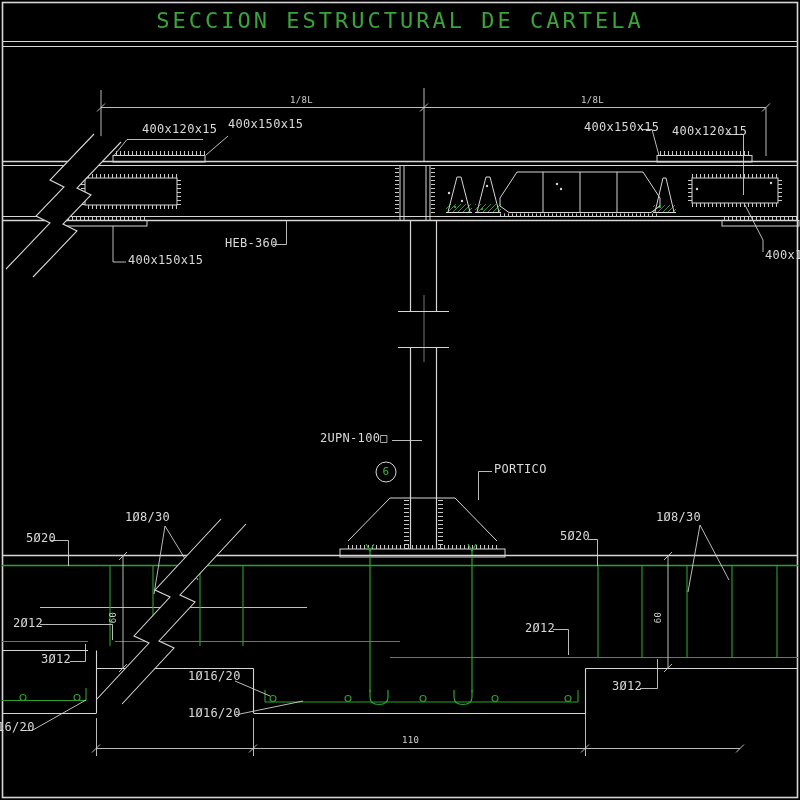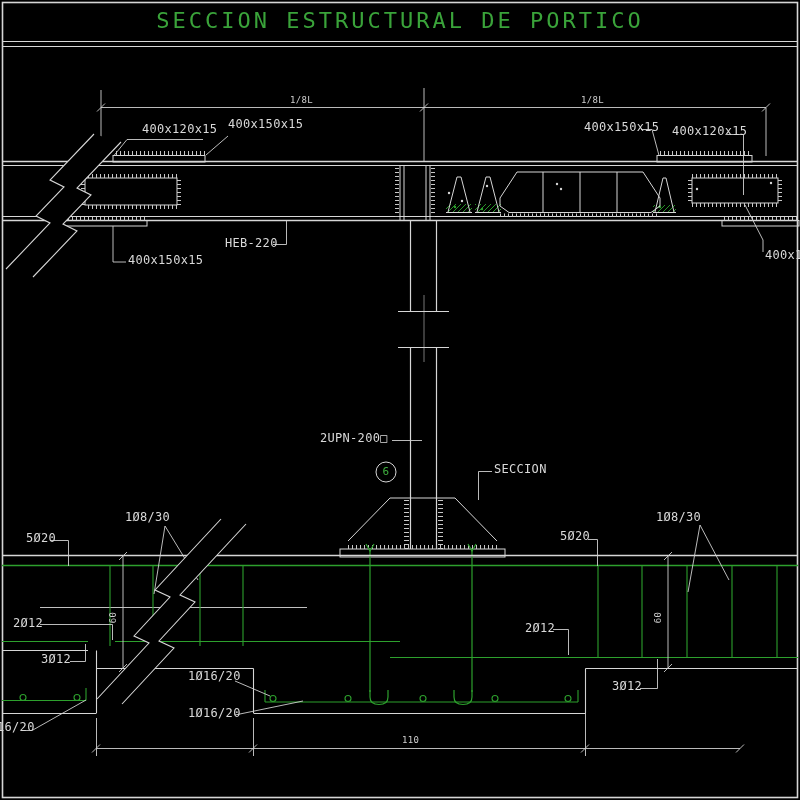--- a/index.html
+++ b/index.html
@@ -233,36 +233,36 @@
     <path d="M6,269 L50,223 L36,216 L64,187 L50,180 L94,134" stroke="#d6d6d6" fill="none" stroke-width="1.1"></path>
     <path d="M33,277 L77,231 L63,224 L91,195 L77,188 L121,142" stroke="#d6d6d6" fill="none" stroke-width="1.1"></path>
   </g>
   <g>
     <polygon points="97,699 149,643 134,636 170,597 155,590 221,519 246,524 180,595 195,602 159,641 174,648 122,704" fill="#000" stroke="none"></polygon>
     <path d="M97,699 L149,643 L134,636 L170,597 L155,590 L221,519" stroke="#d6d6d6" fill="none" stroke-width="1.1"></path>
     <path d="M122,704 L174,648 L159,641 L195,602 L180,595 L246,524" stroke="#d6d6d6" fill="none" stroke-width="1.1"></path>
   </g>
 </svg>
 
-<div id="title">SECCION ESTRUCTURAL DE PORTICO</div>
+<div id="title">SECCION ESTRUCTURAL DE CARTELA</div>
 
 <div class="lbl dim" style="left:290px;top:95px;">1/8L</div>
 <div class="lbl dim" style="left:581px;top:95px;">1/8L</div>
 
 <div class="lbl" style="left:142px;top:124px;">400x120x15</div>
 <div class="lbl" style="left:228px;top:119px;">400x150x15</div>
 <div class="lbl" style="left:128px;top:255px;">400x150x15</div>
-<div class="lbl" style="left:225px;top:238px;">HEB-220</div>
+<div class="lbl" style="left:225px;top:238px;">HEB-360</div>
 <div class="lbl" style="left:584px;top:122px;">400x150x15</div>
 <div class="lbl" style="left:672px;top:126px;">400x120x15</div>
 <div class="lbl" style="left:765px;top:250px;">400x150x15</div>
 
-<div class="lbl" style="left:320px;top:433px;">2UPN-200□</div>
+<div class="lbl" style="left:320px;top:433px;">2UPN-100□</div>
 <div class="lbl grn ctr" style="left:379px;top:466px;width:14px;font-size:11px;">6</div>
-<div class="lbl" style="left:494px;top:464px;">SECCION</div>
+<div class="lbl" style="left:494px;top:464px;">PORTICO</div>
 
 <div class="lbl" style="left:26px;top:533px;">5Ø20</div>
 <div class="lbl" style="left:125px;top:512px;">1Ø8/30</div>
 <div class="lbl" style="left:13px;top:618px;">2Ø12</div>
 <div class="lbl" style="left:41px;top:654px;">3Ø12</div>
 <div class="lbl" style="left:188px;top:671px;">1Ø16/20</div>
 <div class="lbl" style="left:188px;top:708px;">1Ø16/20</div>
 <div class="lbl" style="left:-18px;top:722px;">1Ø16/20</div>
 
 <div class="lbl" style="left:560px;top:531px;">5Ø20</div>

